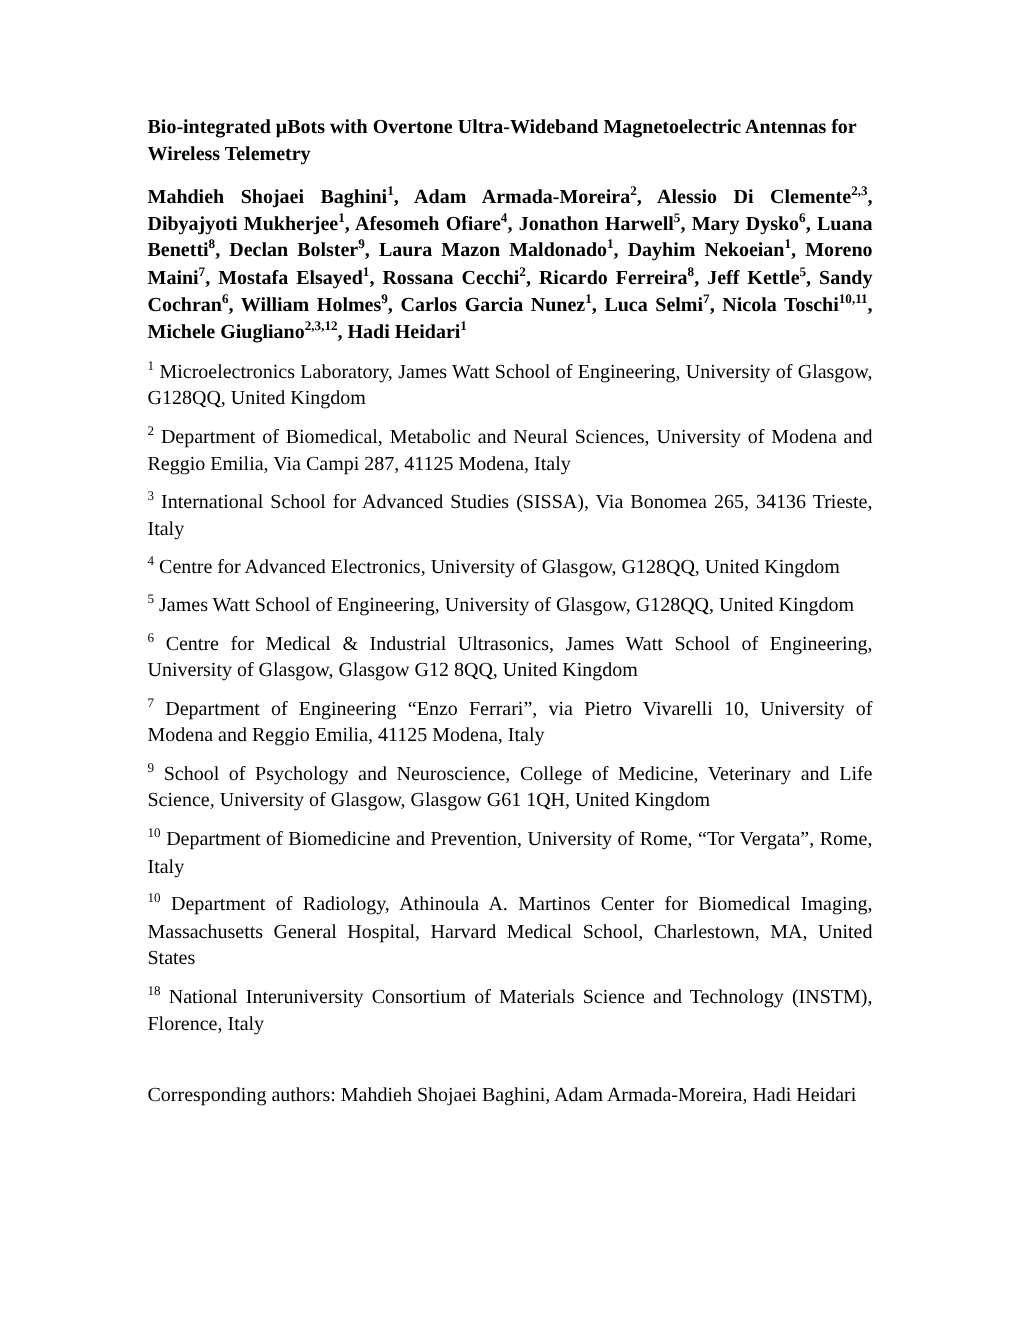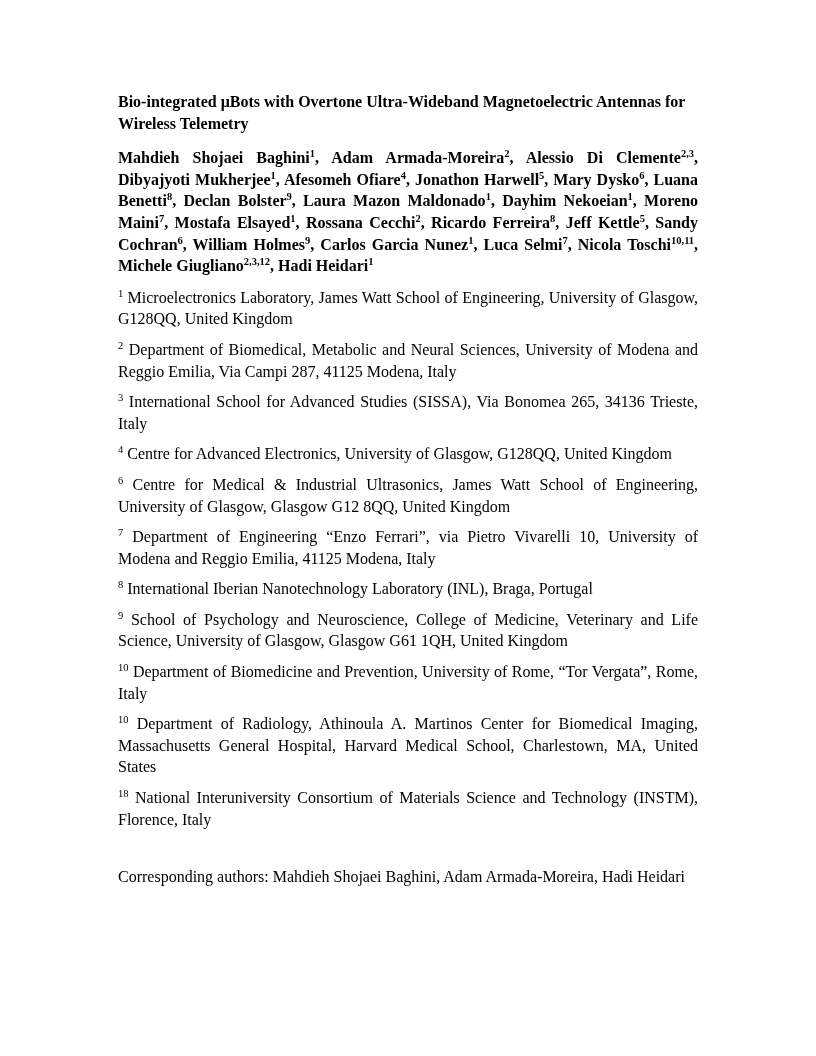--- a/index.html
+++ b/index.html
@@ -53,23 +53,23 @@
 <div class="page">
   <p class="title">Bio-integrated μBots with Overtone Ultra-Wideband Magnetoelectric Antennas for Wireless Telemetry</p>
 
   <p class="authors"><span>Mahdieh Shojaei Baghini<sup>1</sup></span>, <span>Adam Armada-Moreira<sup>2</sup></span>, <span>Alessio Di Clemente<sup>2,3</sup></span>, <span>Dibyajyoti Mukherjee<sup>1</sup></span>, <span>Afesomeh Ofiare<sup>4</sup></span>, <span>Jonathon Harwell<sup>5</sup></span>, <span>Mary Dysko<sup>6</sup></span>, <span>Luana Benetti<sup>8</sup></span>, <span>Declan Bolster<sup>9</sup></span>, <span>Laura Mazon Maldonado<sup>1</sup></span>, <span>Dayhim Nekoeian<sup>1</sup></span>, <span>Moreno Maini<sup>7</sup></span>, <span>Mostafa Elsayed<sup>1</sup></span>, <span>Rossana Cecchi<sup>2</sup></span>, <span>Ricardo Ferreira<sup>8</sup></span>, <span>Jeff Kettle<sup>5</sup></span>, <span>Sandy Cochran<sup>6</sup></span>, <span>William Holmes<sup>9</sup></span>, <span>Carlos Garcia Nunez<sup>1</sup></span>, <span>Luca Selmi<sup>7</sup></span>, <span>Nicola Toschi<sup>10,11</sup></span>, <span>Michele Giugliano<sup>2,3,12</sup></span>, <span>Hadi Heidari<sup>1</sup></span></p>
 
   <div>
       <p class="affiliation"><sup>1</sup> Microelectronics Laboratory, James Watt School of Engineering, University of Glasgow, G128QQ, United Kingdom</p>
       <p class="affiliation"><sup>2</sup> Department of Biomedical, Metabolic and Neural Sciences, University of Modena and Reggio Emilia, Via Campi 287, 41125 Modena, Italy</p>
       <p class="affiliation"><sup>3</sup> International School for Advanced Studies (SISSA), Via Bonomea 265, 34136 Trieste, Italy</p>
       <p class="affiliation"><sup>4</sup> Centre for Advanced Electronics, University of Glasgow, G128QQ, United Kingdom</p>
+      <p class="affiliation"><sup>5</sup> James Watt School of Engineering, University of Glasgow, G128QQ, United Kingdom</p>
       <p class="affiliation"><sup>6</sup> Centre for Medical &amp; Industrial Ultrasonics, James Watt School of Engineering, University of Glasgow, Glasgow G12 8QQ, United Kingdom</p>
       <p class="affiliation"><sup>7</sup> Department of Engineering “Enzo Ferrari”, via Pietro Vivarelli 10, University of Modena and Reggio Emilia, 41125 Modena, Italy</p>
-      <p class="affiliation"><sup>8</sup> International Iberian Nanotechnology Laboratory (INL), Braga, Portugal</p>
       <p class="affiliation"><sup>9</sup> School of Psychology and Neuroscience, College of Medicine, Veterinary and Life Science, University of Glasgow, Glasgow G61 1QH, United Kingdom</p>
       <p class="affiliation"><sup>10</sup> Department of Biomedicine and Prevention, University of Rome, “Tor Vergata”, Rome, Italy</p>
       <p class="affiliation"><sup>10</sup> Department of Radiology, Athinoula A. Martinos Center for Biomedical Imaging, Massachusetts General Hospital, Harvard Medical School, Charlestown, MA, United States</p>
       <p class="affiliation"><sup>18</sup> National Interuniversity Consortium of Materials Science and Technology (INSTM), Florence, Italy</p>
     </div>
 
   <p class="corresponding">Corresponding authors: Mahdieh Shojaei Baghini, Adam Armada-Moreira, Hadi Heidari</p>
 </div>
 
 </body></html>

